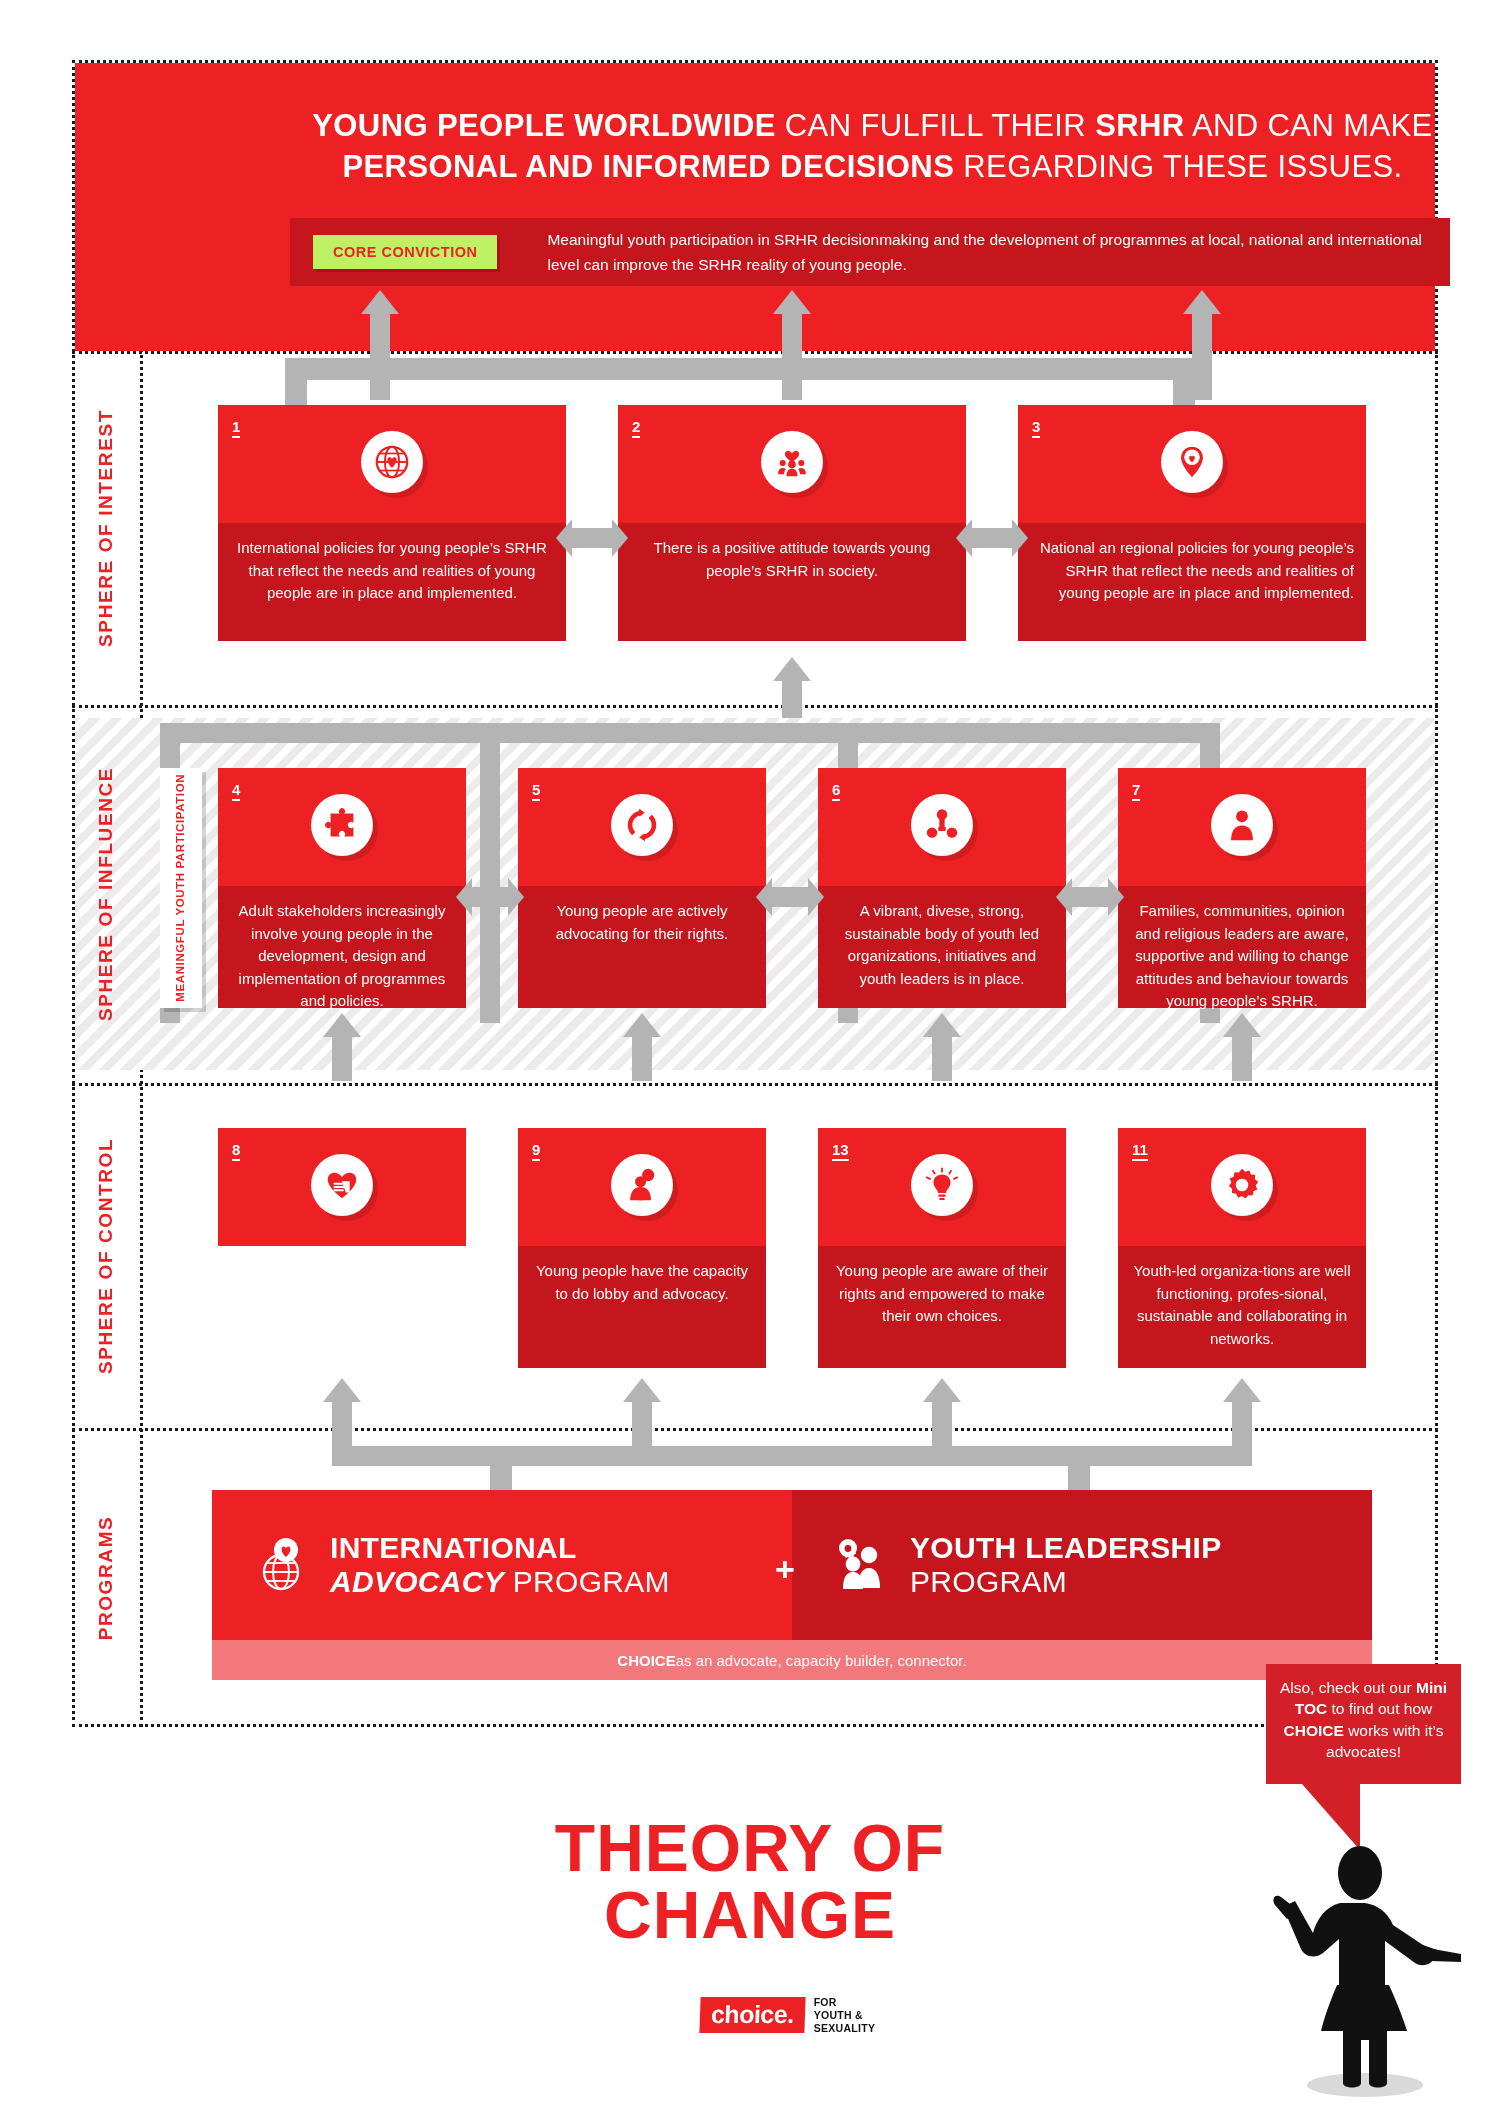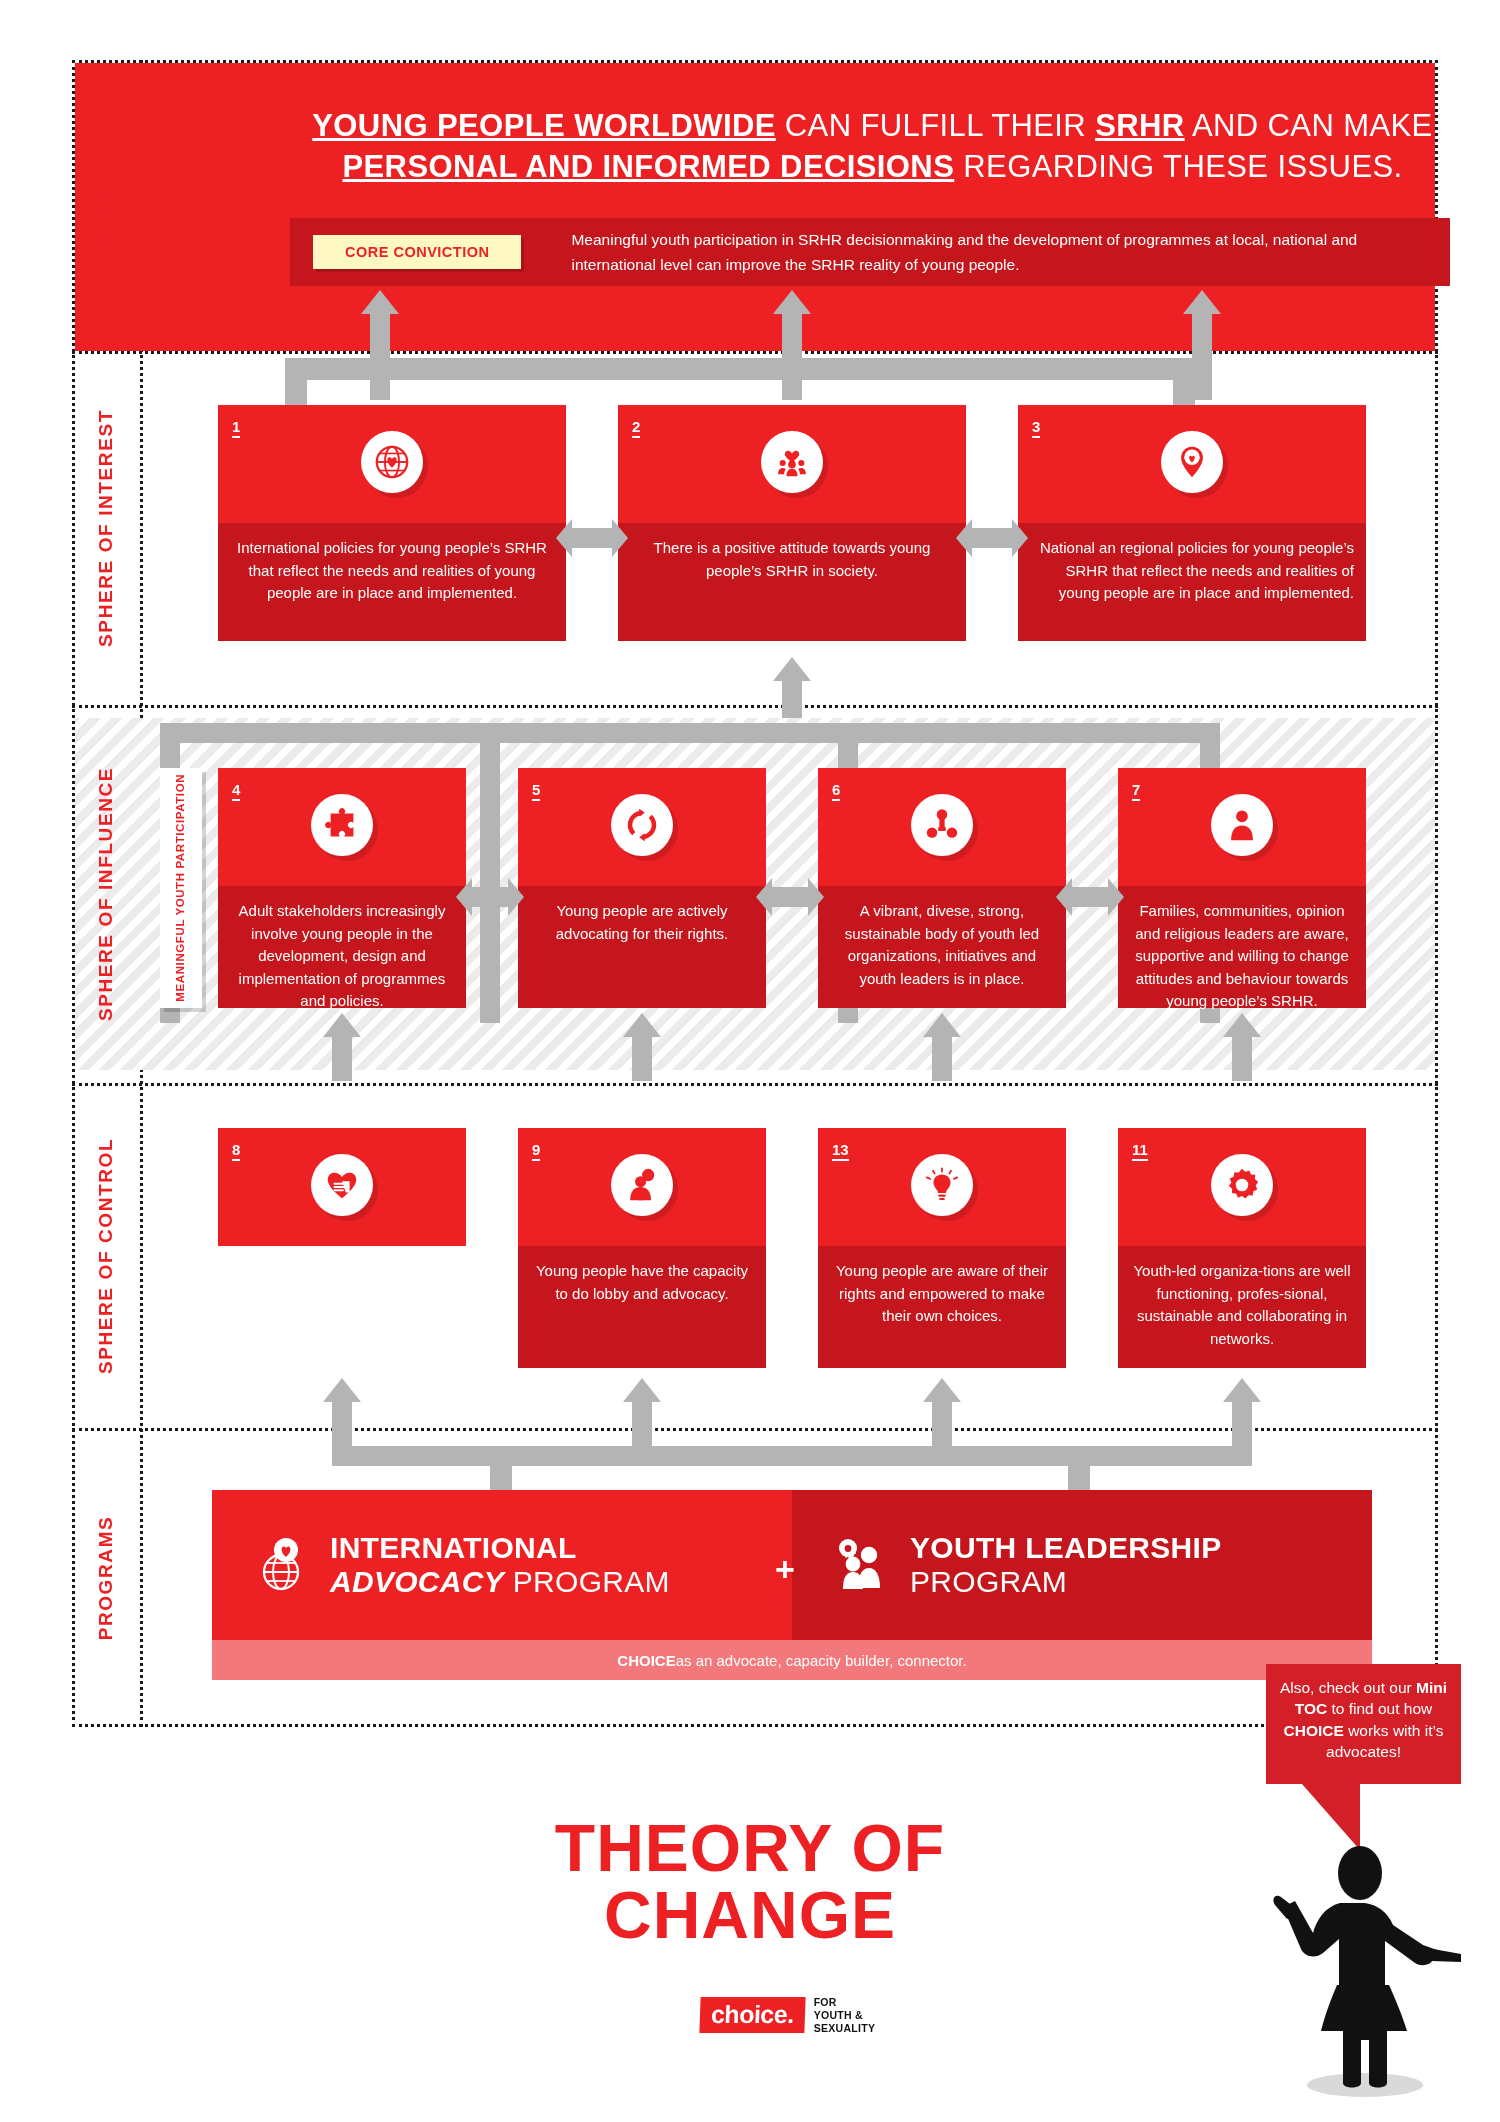--- a/index.html
+++ b/index.html
@@ -52,31 +52,31 @@
   
   .result-band {
     position:absolute; left:75px; top:63px; width:1360px; height:288px;
     background:#ED2024;
   }
   .headline {
     position:absolute; left:170px; top:42px; width:1255px;
     text-align:center; color:#fff;
     font-size:31px; line-height:1.33; letter-spacing:.4px;
   }
-  .headline b { font-weight:bold;text-decoration:underline; }
+  .headline b { font-weight:bold; }
 
   .conviction {
     position:absolute; left:215px; top:155px; width:1160px; height:68px;
     background:#C4161C;
     display:flex; align-items:center;
   }
   .cc-tag {
-    background:#fef9c3; color:#ED2024;
+    background:#bef264; color:#ED2024;
     font-weight:bold; font-size:14.5px; letter-spacing:.5px;
-    padding:9px 32px; margin-left:23px;
+    padding:9px 20px; margin-left:23px;
     box-shadow: 3px 3px 0 rgba(0,0,0,.14);
     white-space:nowrap;
   }
   .cc-text {
     color:#fff; font-size:15.5px; line-height:1.62;
     margin-left:50px; padding-right:20px;
   }
 
   
   .card { position:absolute; }

